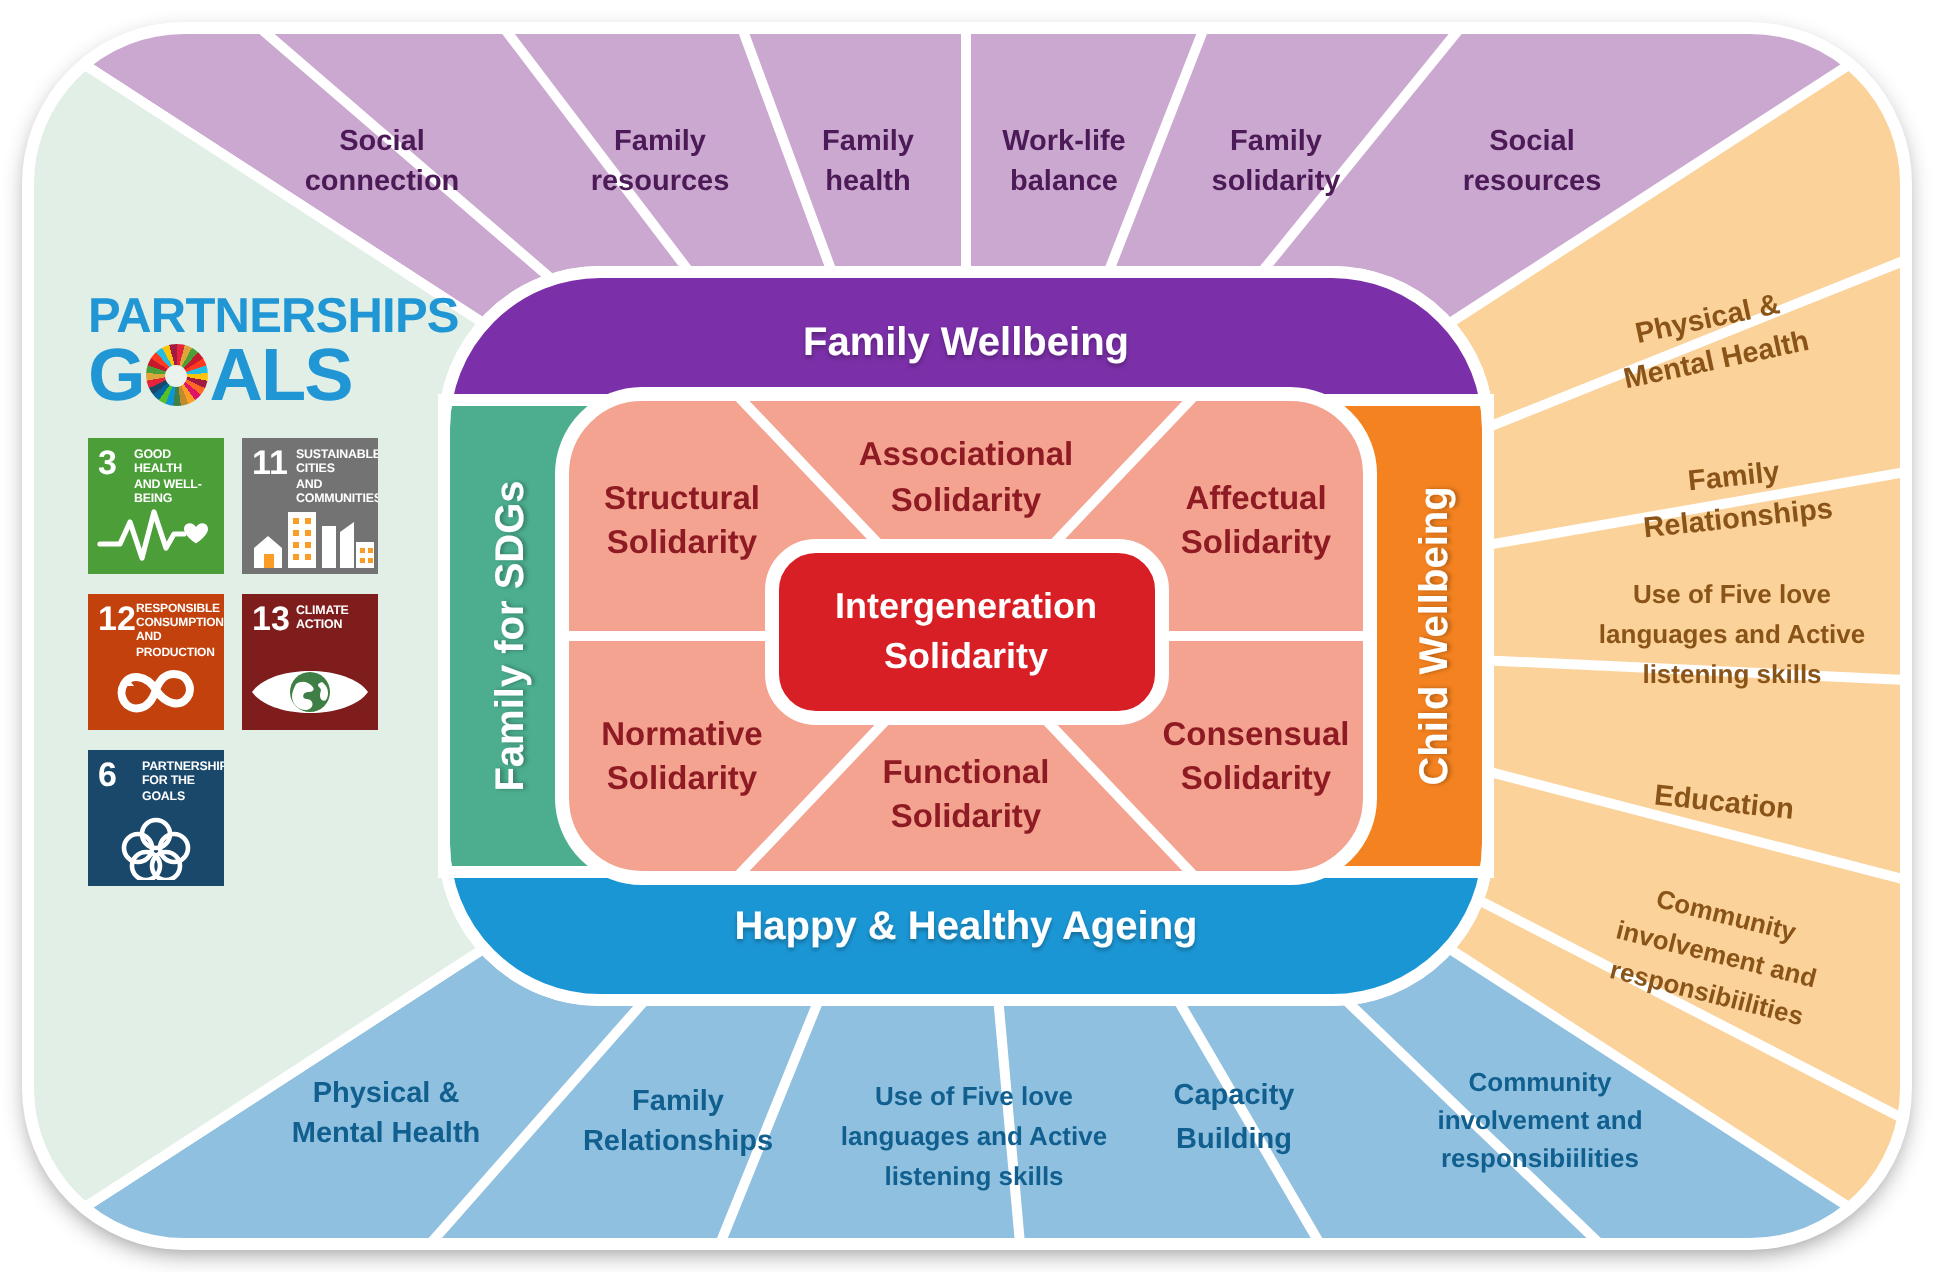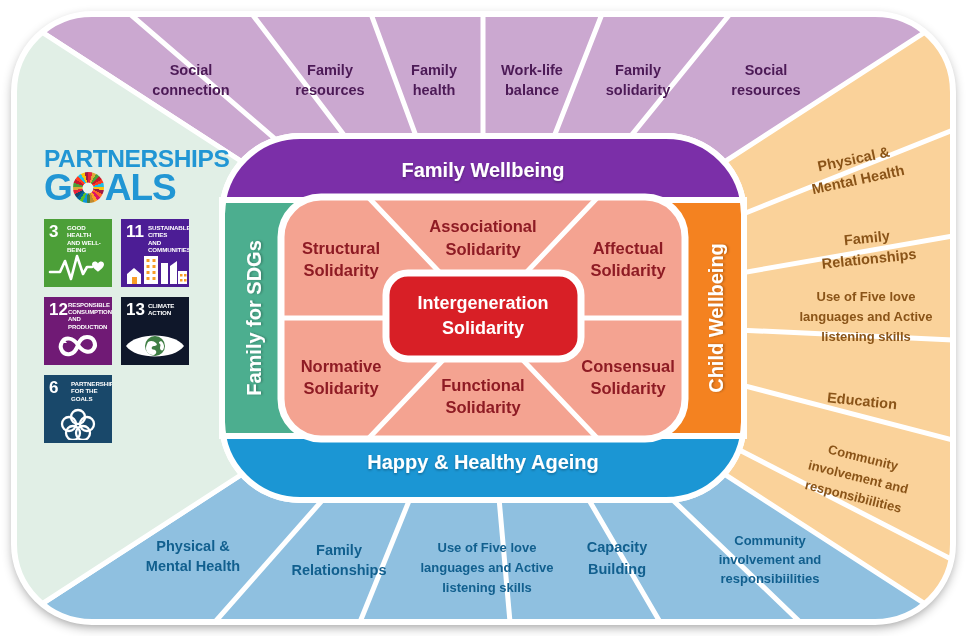--- a/index.html
+++ b/index.html
@@ -272,21 +272,21 @@
         <span class="sdg-txt">
           <span>GOOD HEALTH</span><br>
           <span>AND WELL-BEING</span>
         </span>
         <svg class="sdg-gl" viewBox="0 0 68 34">
           <path d="M6 22 L16 22 L21 11 L27 29 L33 6 L39 24 L43 17 L48 17" fill="none" stroke="#fff" stroke-width="2.6" stroke-linejoin="round" stroke-linecap="round"></path>
           <path d="M54 13.5c-1.6-3-6-2.4-6 1 0 3.4 6 7.2 6 7.2s6-3.8 6-7.2c0-3.4-4.4-4-6-1z" fill="#fff"></path>
         </svg>
       </div>
 
-      <div class="sdg-tile" style="background:#4c1d95">
+      <div class="sdg-tile" style="background:#737373">
         <span class="sdg-num">11</span>
         <span class="sdg-txt" style="left:27px">
           <span>SUSTAINABLE CITIES</span><br>
           <span>AND COMMUNITIES</span>
         </span>
         <svg class="sdg-gl" viewBox="0 0 68 34">
           <g fill="#fff">
             <path d="M6 34 V24 L13 18 L20 24 V34 Z"></path>
             <rect x="11" y="27" width="5" height="7" fill="#f99d26"></rect>
             <rect x="23" y="6" width="14" height="28"></rect>
@@ -304,35 +304,35 @@
             <rect x="25.5" y="27" width="3" height="3"></rect>
               <rect x="31.5" y="27" width="3" height="3"></rect>
             <rect x="59" y="24" width="2.5" height="2.5"></rect>
               <rect x="63" y="24" width="2.5" height="2.5"></rect>
             <rect x="59" y="29" width="2.5" height="2.5"></rect>
               <rect x="63" y="29" width="2.5" height="2.5"></rect>
           </g>
         </svg>
       </div>
 
-      <div class="sdg-tile" style="background:#701a75">
+      <div class="sdg-tile" style="background:#c2410c">
         <span class="sdg-num">12</span>
         <span class="sdg-txt" style="left:24px;font-size:6px">
           <span>RESPONSIBLE</span><br>
           <span>CONSUMPTION</span><br>
           <span>AND PRODUCTION</span>
         </span>
         <svg class="sdg-gl" viewBox="0 0 68 34">
           <path d="M34 17 C29 9 21 9 18 14 C14.5 20 19 27.5 26 26 C31 25 33 20 34 17
                    C35 14 37 9 43 9 C50 9 53 16.5 49.5 21 C46 25.5 39 24.5 34 17" fill="none" stroke="#fff" stroke-width="4" stroke-linecap="round"></path>
           <path d="M19 10 L17 15 L23 15 Z" fill="#fff"></path>
         </svg>
       </div>
 
-      <div class="sdg-tile" style="background:#0f172a">
+      <div class="sdg-tile" style="background:#7f1d1d">
         <span class="sdg-num">13</span>
         <span class="sdg-txt" style="left:27px">
           <span>CLIMATE</span><br>
           <span>ACTION</span>
         </span>
         <svg class="sdg-gl" viewBox="0 0 68 34">
           <path d="M5 18 C15 4 53 4 63 18 C53 32 15 32 5 18 Z" fill="#fff"></path>
           <circle cx="34" cy="18" r="10" fill="#3f7e44"></circle>
           <g fill="#fff">
             <path d="M27 14 c3-2 6-1 8 1 c2 2 0 3-2 3 c-2 0-3 2-2 3 c1 1 3 0 4 2 c1 2-1 4-3 4

